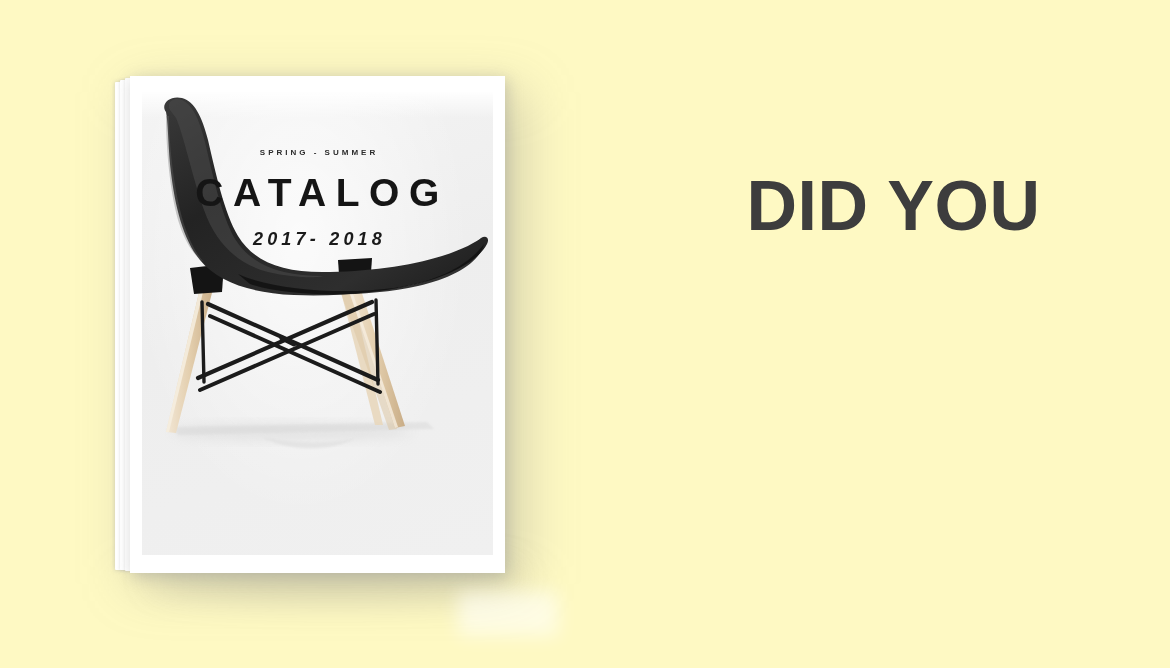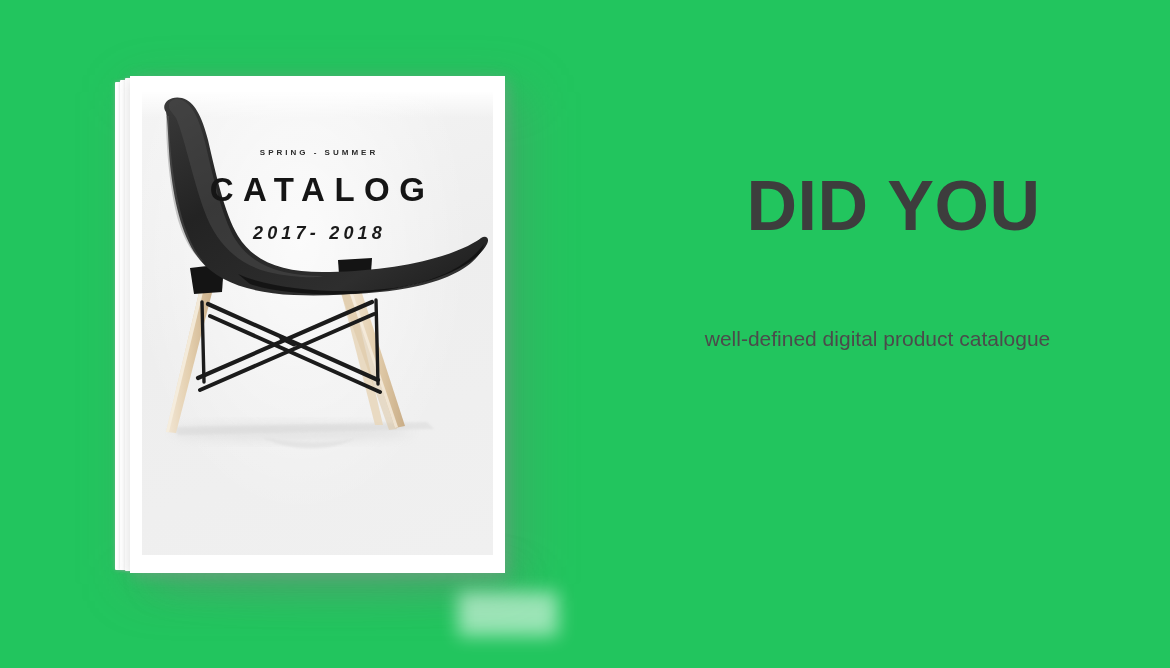--- a/index.html
+++ b/index.html
@@ -12,21 +12,21 @@
     overflow: hidden;
     background: #efefef;
     font-family: "Liberation Sans", sans-serif;
     position: relative;
   }
 
   #stage {
     position: relative;
     width: 1170px;
     height: 668px;
-    background: #22c55e;
+    background: #fef9c3;
   }
 
   
   #book-area {
     position: absolute;
     left: 0px;
     top: 0px;
     width: 580px;
     height: 668px;
   }
@@ -121,21 +121,21 @@
   }
   .cover-season {
     font-size: 8px;
     font-weight: bold;
     letter-spacing: 3.0px;
     color: #2b2b2b;
     margin: 0 0 16px 0;
     padding-left: 3px;
   }
   .cover-title {
-    font-size: 33px;
+    font-size: 39px;
     font-weight: bold;
     letter-spacing: 9.5px;
     color: #151515;
     margin: 0 0 17px 0;
     padding-left: 9px;
     line-height: 1;
     text-align: center;
   }
   .cover-years {
     font-size: 18px;
@@ -315,17 +315,16 @@
 
       </div>
     </div>
   </div>
 
   <div id="text-col">
     <h1 class="headline">
       <span class="hl-line l1">DID YOU</span>
     </h1>
     <p class="body-copy">
-      <span class="bc-line">well-defined digital product catalogue</span>
     </p>
   </div>
 
 </div>
 
 </body></html>

